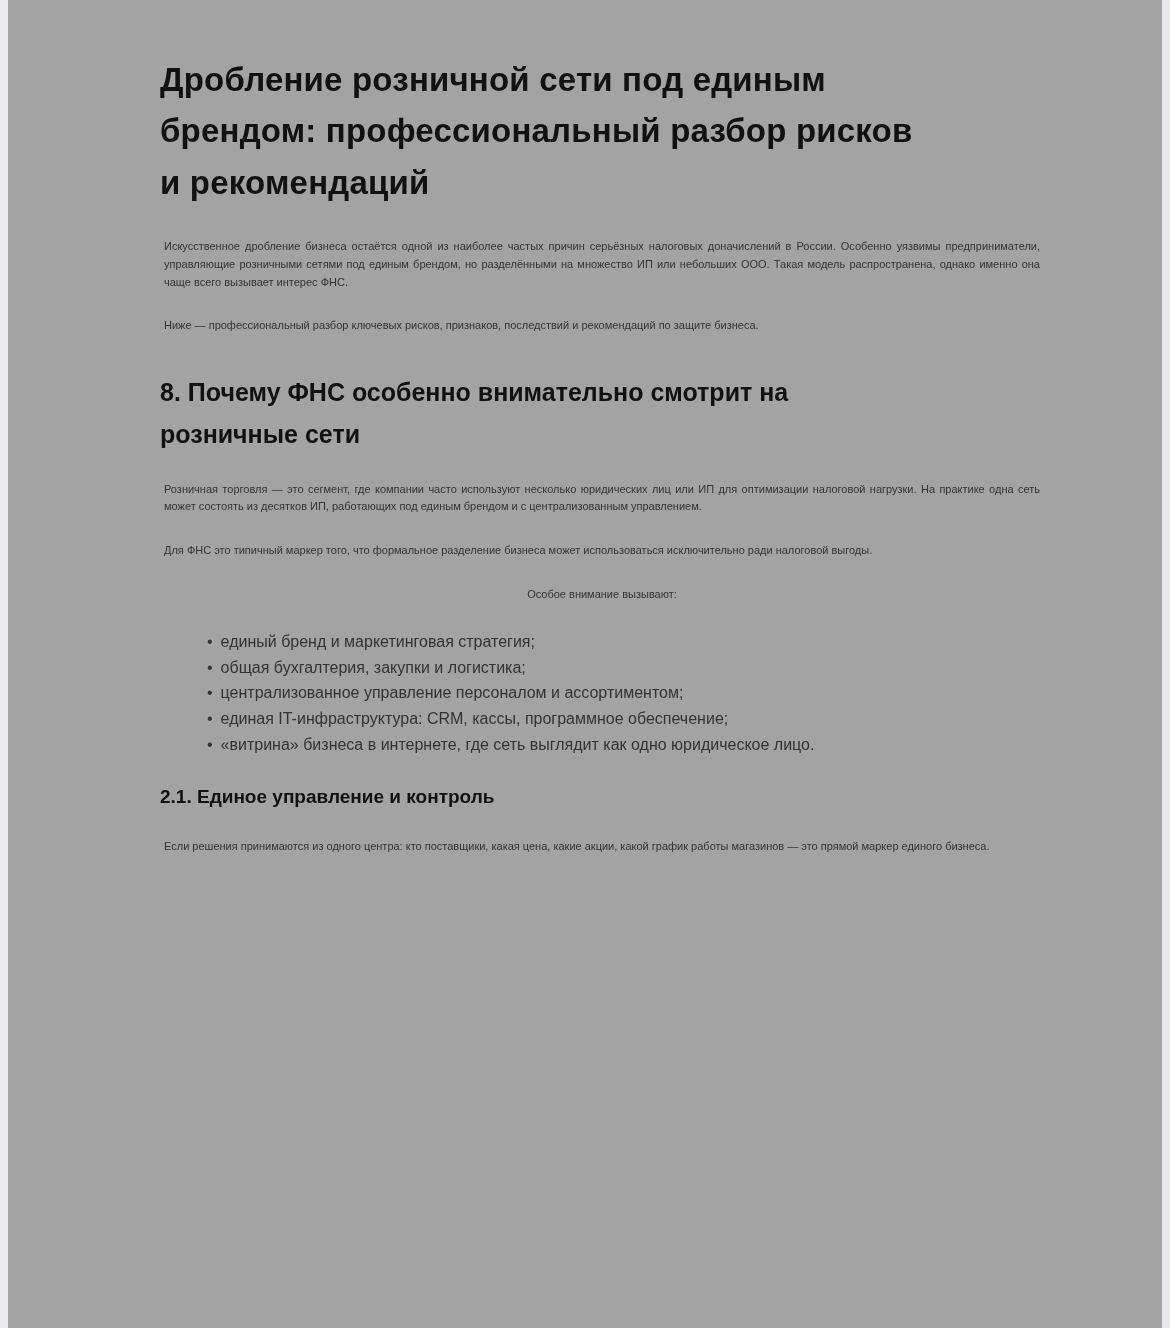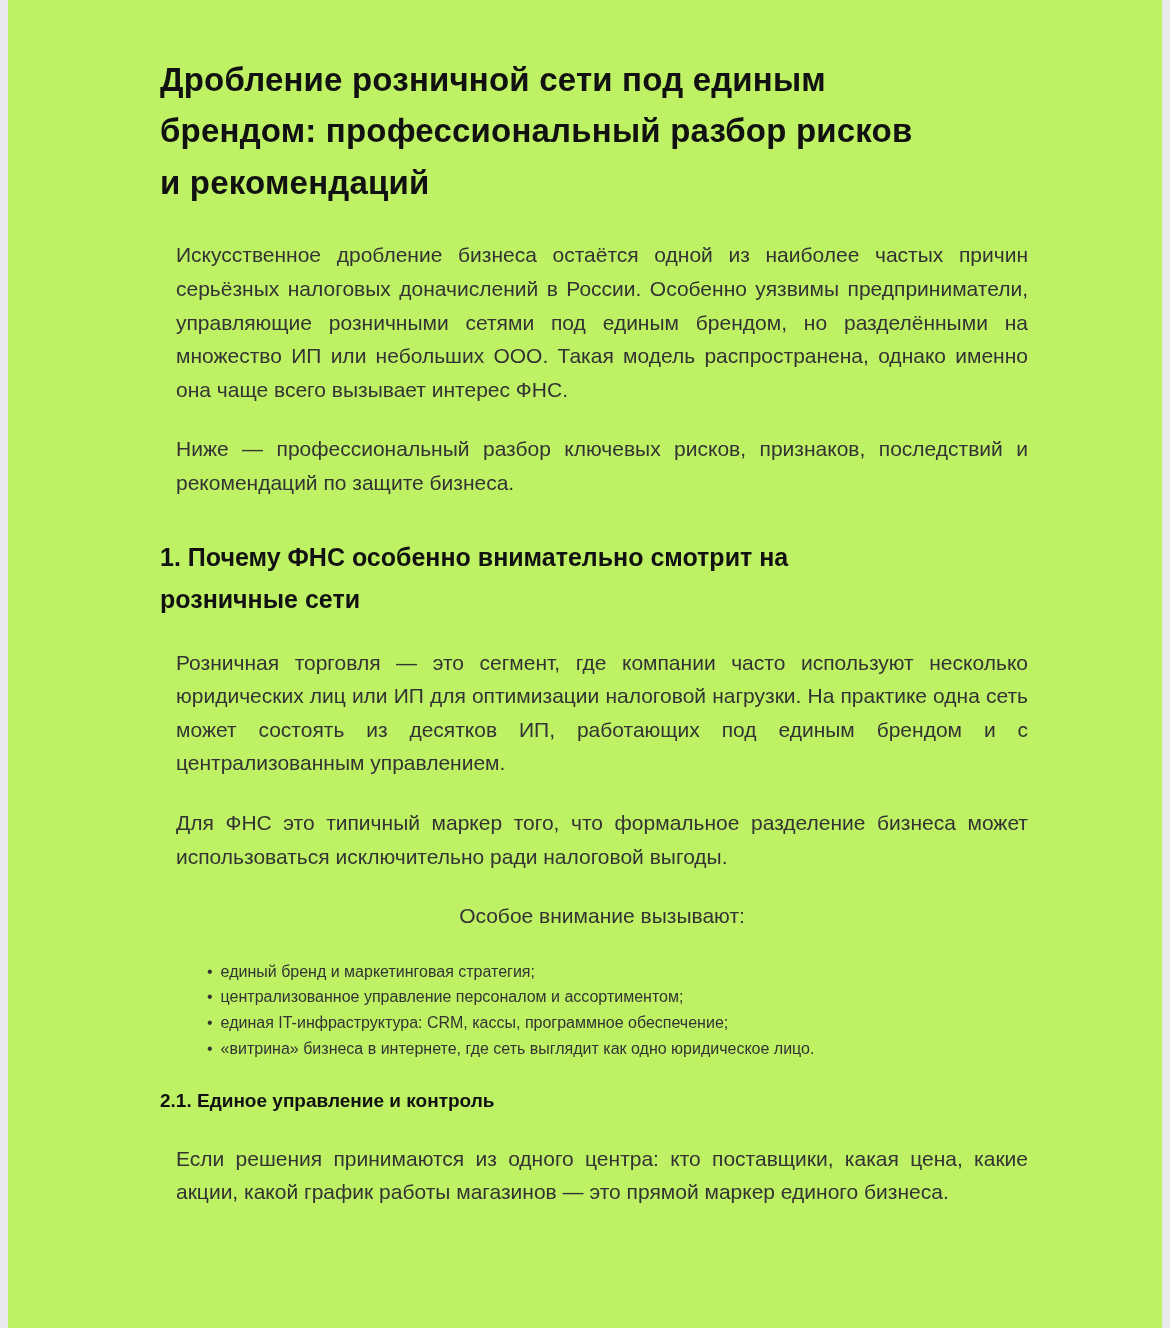--- a/index.html
+++ b/index.html
@@ -9,21 +9,21 @@
     font-family: "Liberation Sans", "DejaVu Sans", sans-serif;
   }
   .viewport {
     width: 1170px;
     height: 1328px;
     margin: 0 auto;
     background: #e9e9ee;
     overflow: hidden;
   }
   .page {
-    background: #bef264;
+    background: #a3a3a3;
     margin: 0 8px;
     height: 1328px;
     box-sizing: border-box;
     padding: 54px 118px 60px 152px;
     color: #333333;
   }
   h1.doc-title {
     margin: 0 0 30px 0;
     color: #111111;
     font-size: 33px;
@@ -41,22 +41,22 @@
   }
   h2.section-heading .line { display: block; }
   h3.subsection-heading {
     margin: 22px 0 16px 0;
     color: #111111;
     font-size: 19px;
     font-weight: 700;
     line-height: 1.5;
   }
   p.para {
-    margin: 26px 16px;
-    font-size: 21px;
+    margin: 26px 4px;
+    font-size: 11px;
     line-height: 1.6;
     text-align: justify;
   }
   p.para.single { text-align: center; }
   ul.bullet-list {
     list-style: none;
     margin: 26px 0;
     padding: 0 0 0 47px;
   }
   ul.bullet-list li {
@@ -80,30 +80,31 @@
     <h1 class="doc-title">
       <span class="line">Дробление розничной сети под единым</span>
       <span class="line">брендом: профессиональный разбор рисков</span>
       <span class="line">и рекомендаций</span>
     </h1>
 
     <p class="para">Искусственное дробление бизнеса остаётся одной из наиболее частых причин серьёзных налоговых доначислений в России. Особенно уязвимы предприниматели, управляющие розничными сетями под единым брендом, но разделёнными на множество ИП или небольших ООО. Такая модель распространена, однако именно она чаще всего вызывает интерес ФНС.</p>
     <p class="para">Ниже — профессиональный разбор ключевых рисков, признаков, последствий и рекомендаций по защите бизнеса.</p>
 
     <h2 class="section-heading">
-      <span class="line">1. Почему ФНС особенно внимательно смотрит на</span>
+      <span class="line">8. Почему ФНС особенно внимательно смотрит на</span>
       <span class="line">розничные сети</span>
     </h2>
 
     <p class="para">Розничная торговля — это сегмент, где компании часто используют несколько юридических лиц или ИП для оптимизации налоговой нагрузки. На практике одна сеть может состоять из десятков ИП, работающих под единым брендом и с централизованным управлением.</p>
     <p class="para">Для ФНС это типичный маркер того, что формальное разделение бизнеса может использоваться исключительно ради налоговой выгоды.</p>
     <p class="para single">Особое внимание вызывают:</p>
 
     <ul class="bullet-list">
       <li>единый бренд и маркетинговая стратегия;</li>
+      <li>общая бухгалтерия, закупки и логистика;</li>
       <li>централизованное управление персоналом и ассортиментом;</li>
       <li>единая IT-инфраструктура: CRM, кассы, программное обеспечение;</li>
       <li>«витрина» бизнеса в интернете, где сеть выглядит как одно юридическое лицо.</li>
     </ul>
 
 
 
     <h3 class="subsection-heading">2.1. Единое управление и контроль</h3>
 
     <p class="para">Если решения принимаются из одного центра: кто поставщики, какая цена, какие акции, какой график работы магазинов — это прямой маркер единого бизнеса.</p>

